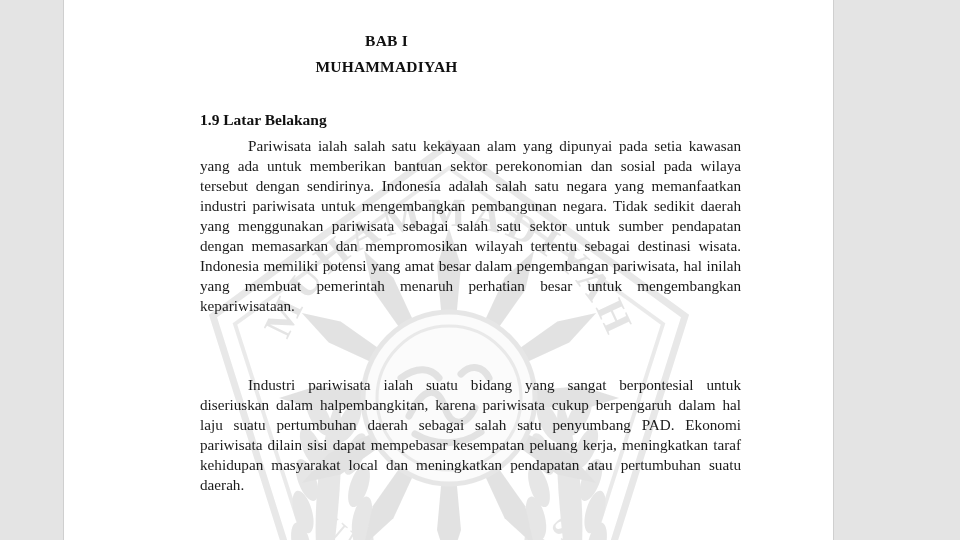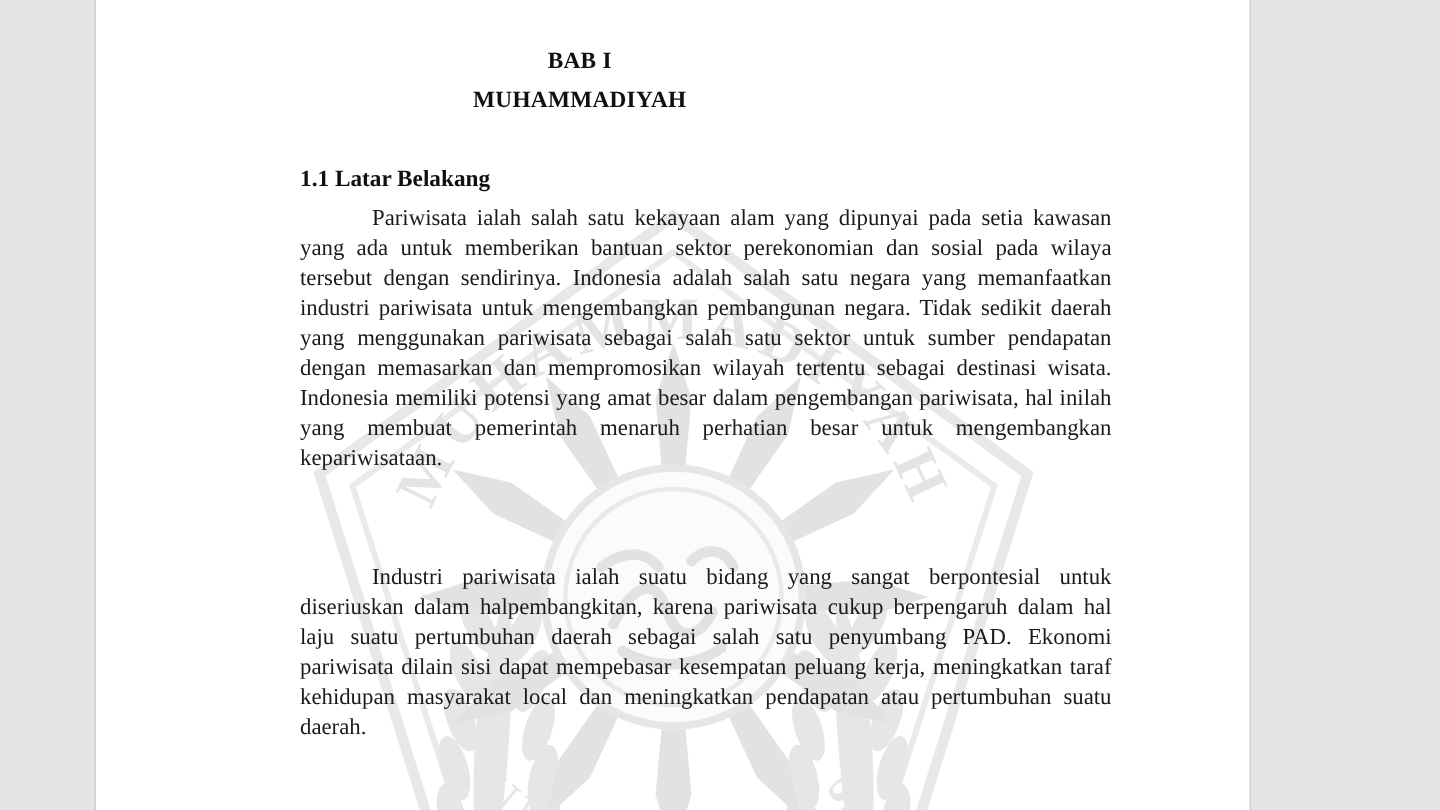--- a/index.html
+++ b/index.html
@@ -186,21 +186,21 @@
         </g>
       </svg>
     </div>
 
     <div id="content">
 
       <div class="doc-heading" id="heading-bab">BAB I</div>
 
       <div class="doc-heading" id="heading-judul">MUHAMMADIYAH</div>
 
-      <div id="section-heading">1.1 Latar Belakang</div>
+      <div id="section-heading">1.9 Latar Belakang</div>
 
       <div class="body-block" id="para-1">
         <p>Pariwisata ialah salah satu kekayaan alam yang dipunyai pada setia kawasan yang ada untuk memberikan bantuan sektor perekonomian dan sosial pada wilaya tersebut dengan sendirinya. Indonesia adalah salah satu negara yang memanfaatkan industri pariwisata untuk mengembangkan pembangunan negara. Tidak sedikit daerah yang menggunakan pariwisata sebagai salah satu sektor untuk sumber pendapatan dengan memasarkan dan mempromosikan wilayah tertentu sebagai destinasi wisata. Indonesia memiliki potensi yang amat besar dalam pengembangan pariwisata, hal inilah yang membuat pemerintah menaruh perhatian besar untuk mengembangkan kepariwisataan.</p>
       </div>
 
       <div class="body-block" id="para-2">
         <p>Industri pariwisata ialah suatu bidang yang sangat berpontesial untuk diseriuskan dalam halpembangkitan, karena pariwisata cukup berpengaruh dalam hal laju suatu pertumbuhan daerah sebagai salah satu penyumbang PAD. Ekonomi pariwisata dilain sisi dapat mempebasar kesempatan peluang kerja, meningkatkan taraf kehidupan masyarakat local dan meningkatkan pendapatan atau pertumbuhan suatu daerah.</p>
       </div>
 
     </div>

